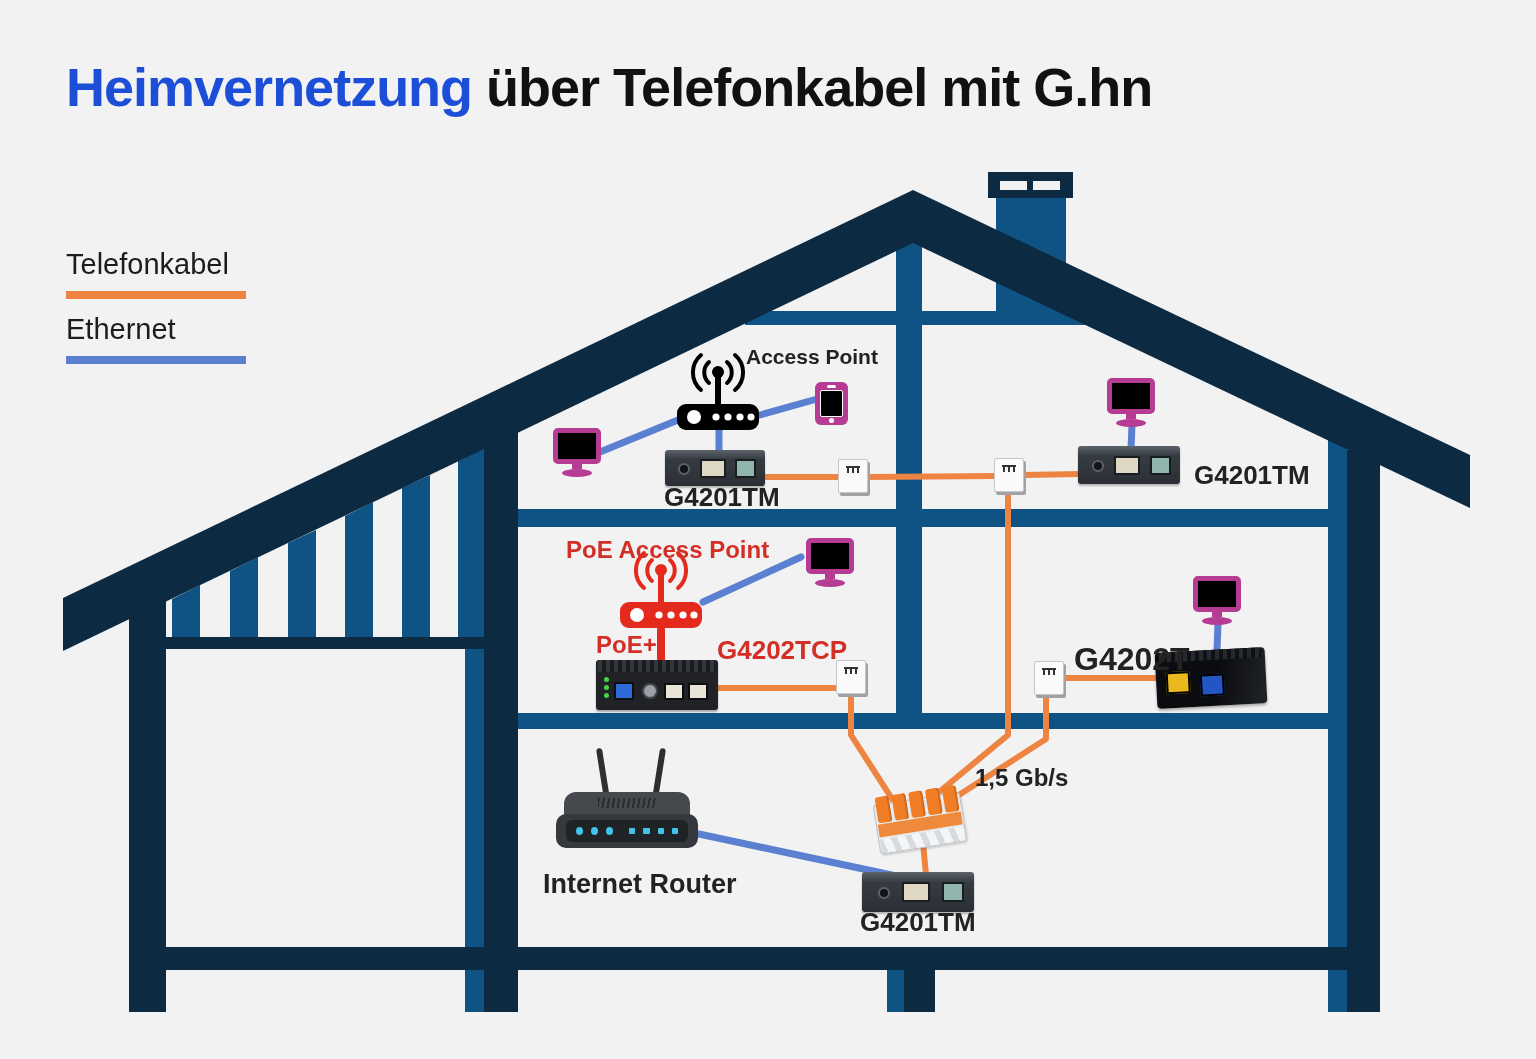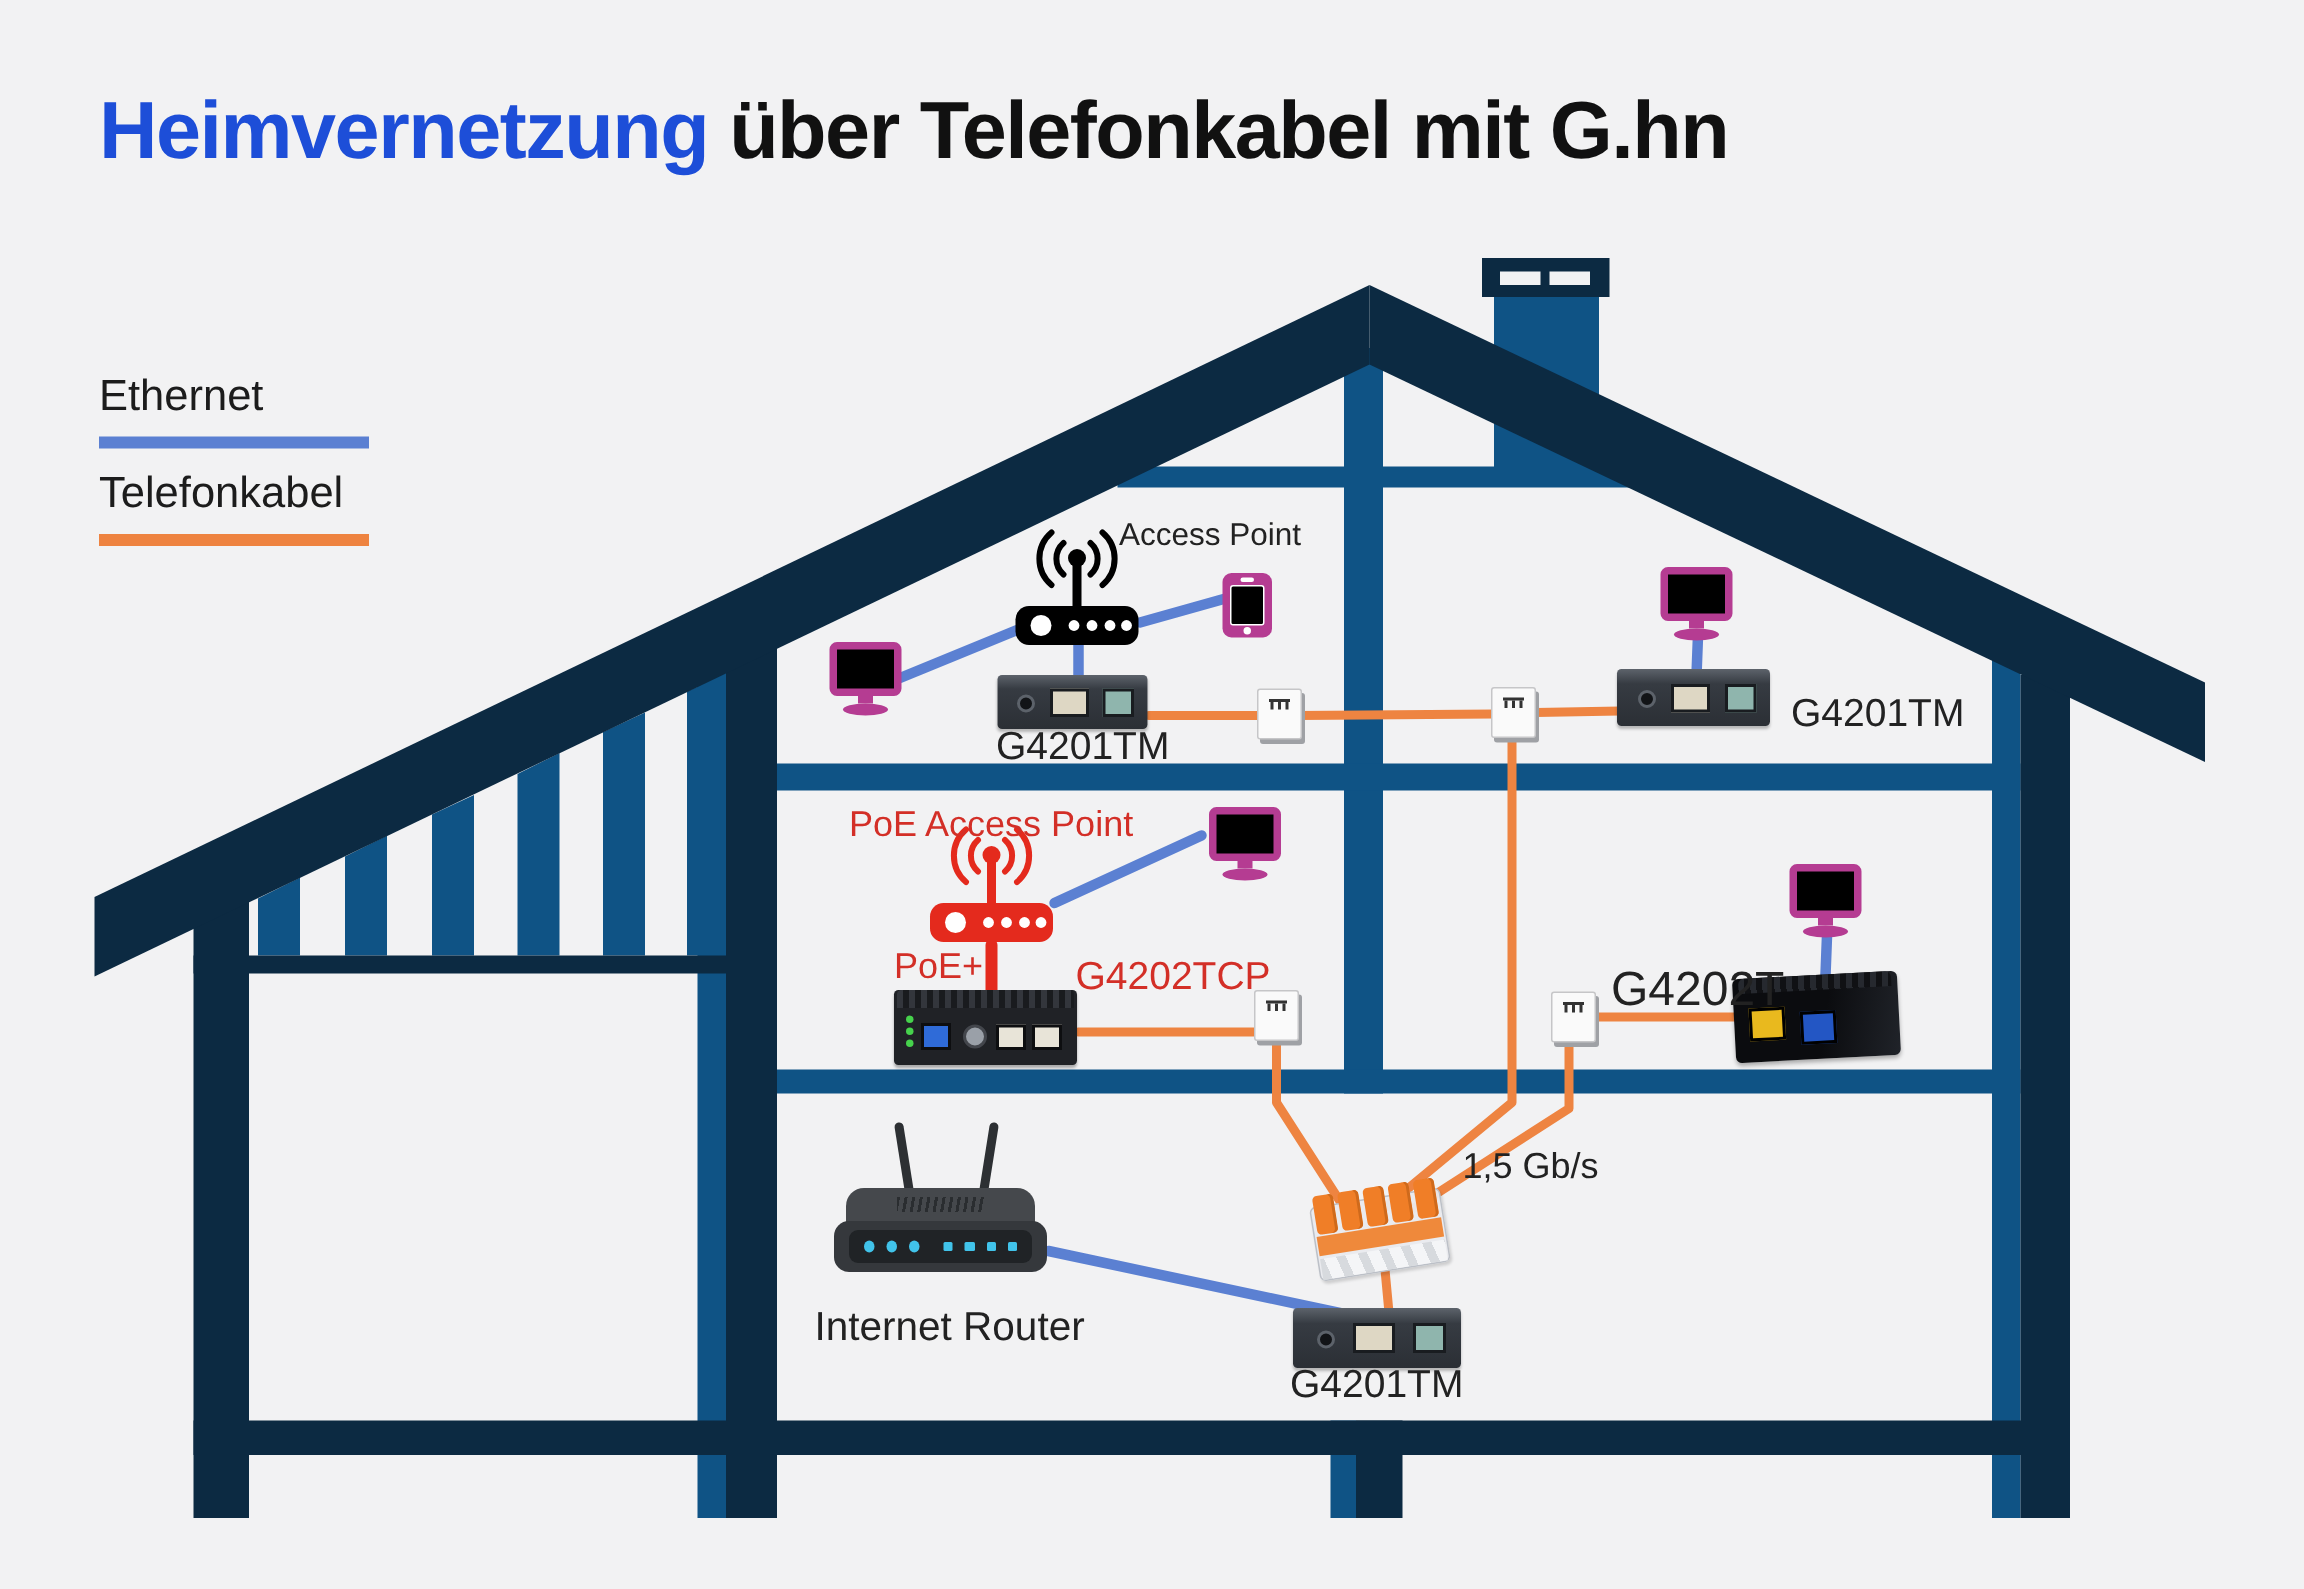--- a/index.html
+++ b/index.html
@@ -10,21 +10,21 @@
   
   .title { position:absolute; left:66px; top:56px; font-size:54px; font-weight:bold; letter-spacing:-1px; color:#111; white-space:nowrap; }
   .title .hl { color:#1d4ed8; }
   .legend { position:absolute; left:66px; top:248px; }
   .legend .item { margin-bottom:14px; }
   .legend .txt { font-size:29px; color:#1c1c1c; }
   .legend .bar { width:180px; height:8px; margin-top:10px; }
   .bar-orange { background:#ee8340; }
   .bar-blue { background:#5b80d2; }
 
-  .lbl { position:absolute; font-weight:400; color:#222; white-space:nowrap; }
+  .lbl { position:absolute; font-weight:700; color:#222; white-space:nowrap; }
   .lbl.red { color:#d32f27; }
 
   
   svg.layer { position:absolute; left:0; top:0; }
 
   
   .monitor { position:absolute; width:48px; }
   .monitor .scr { width:48px; height:36px; background:#000; border:5px solid #b53c92; border-radius:5px; }
   .monitor .neck { width:10px; height:5px; background:#b53c92; margin:0 auto; }
   .monitor .base { width:30px; height:8px; background:#b53c92; border-radius:50%; margin:0 auto; }
@@ -145,26 +145,26 @@
 
     <g stroke="#e42a1d" stroke-width="8" fill="none" stroke-linecap="round">
       <path d="M661 630 L661 661"></path>
     </g>
   </svg>
 
   <div class="title"><span class="hl">Heimvernetzung</span><span> über Telefonkabel mit G.hn</span></div>
 
   <div class="legend">
     <div class="item">
+      <div class="txt">Telefonkabel</div>
+      <div class="bar bar-orange"></div>
+    </div>
+    <div class="item">
       <div class="txt">Ethernet</div>
       <div class="bar bar-blue"></div>
-    </div>
-    <div class="item">
-      <div class="txt">Telefonkabel</div>
-      <div class="bar bar-orange"></div>
     </div>
   </div>
 
   <svg class="layer" style="left:658px; top:352px;" width="120" height="80" viewBox="0 0 120 80">
     <g stroke="#000" stroke-width="4" fill="none" stroke-linecap="round">
       <path d="M51 10 a14 14 0 0 0 0 21"></path>
         <path d="M43 3 a23 23 0 0 0 0 35"></path>
       <path d="M69 10 a14 14 0 0 1 0 21"></path>
         <path d="M77 3 a23 23 0 0 1 0 35"></path>
     </g>

